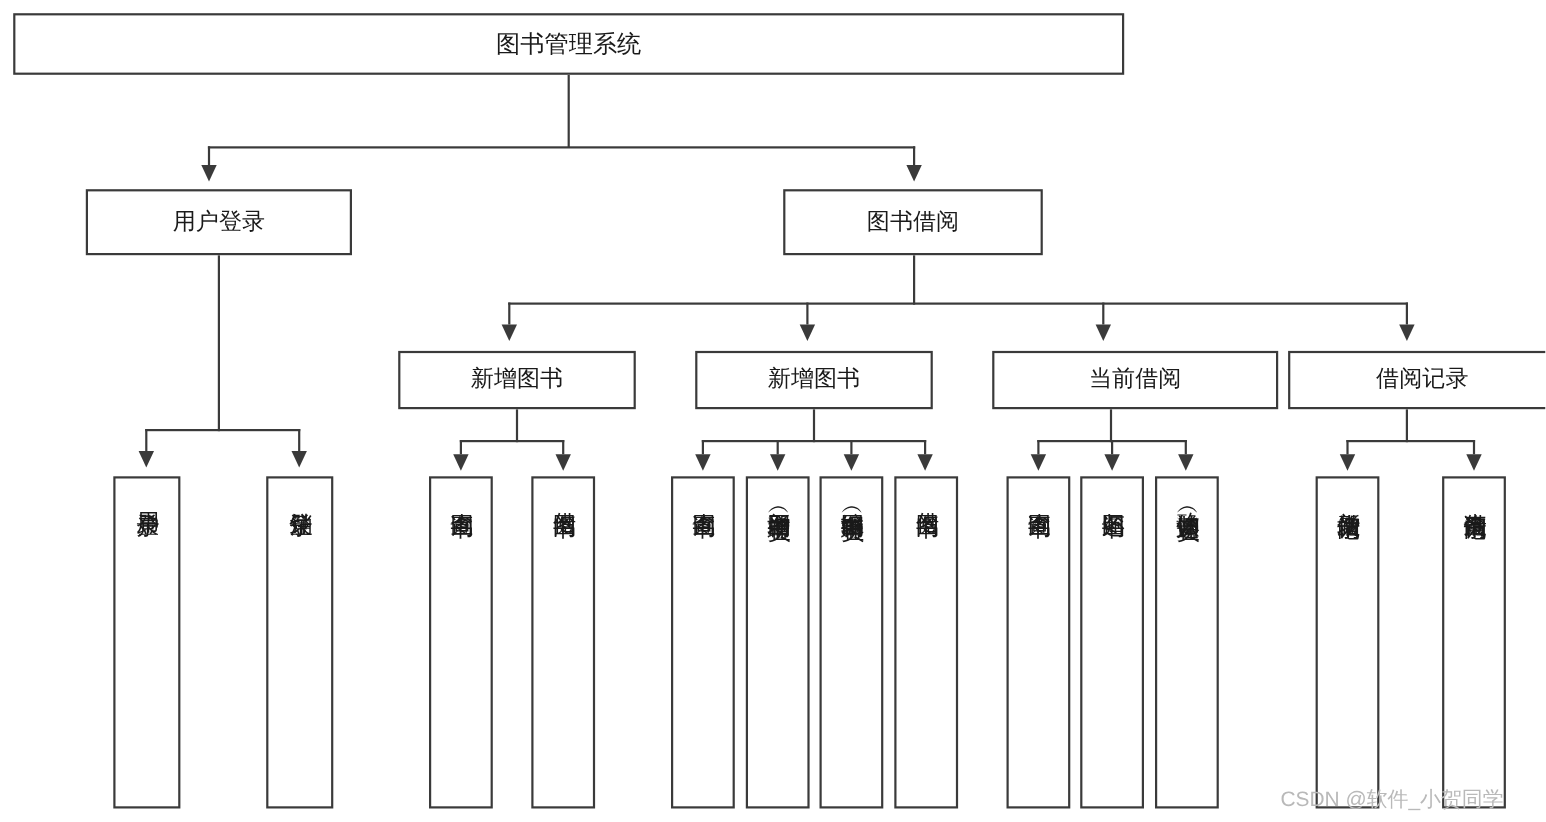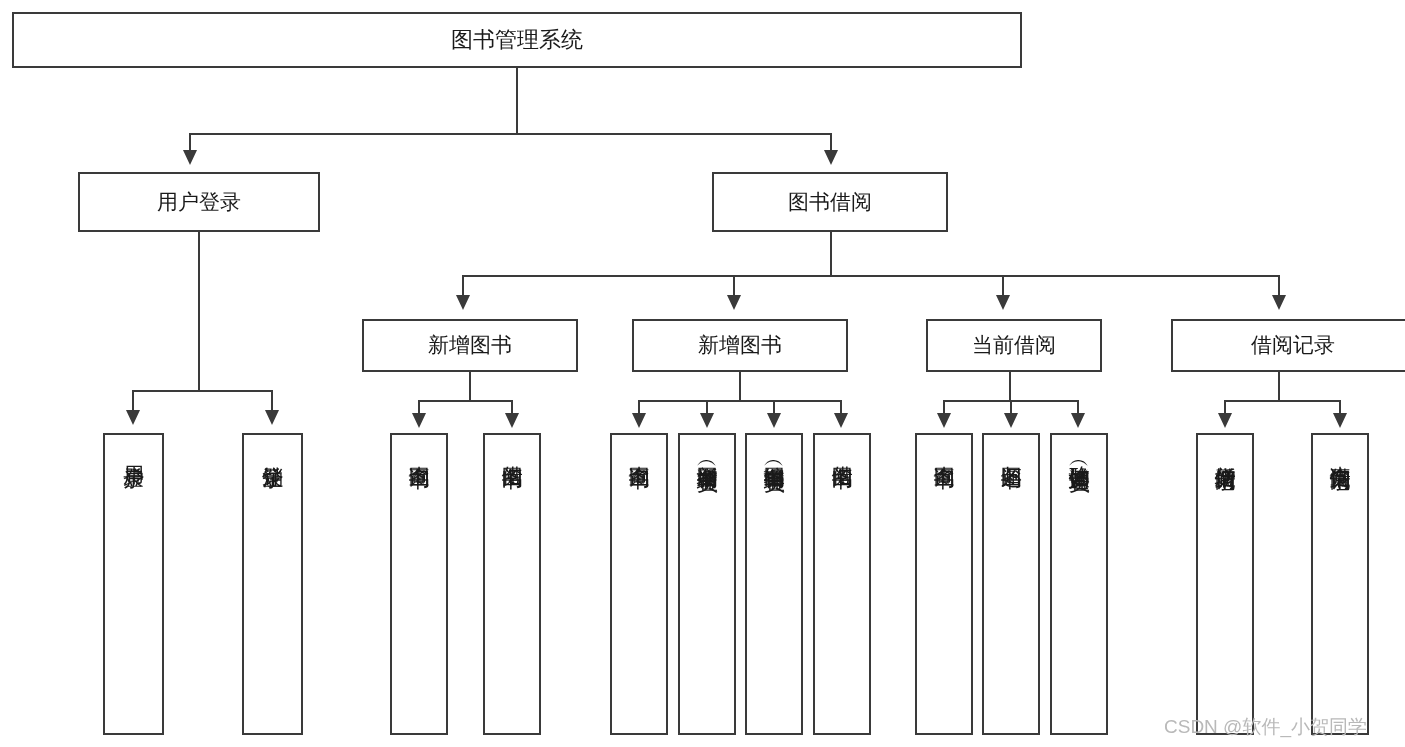--- a/index.html
+++ b/index.html
@@ -127,21 +127,21 @@
   <div class="arw" style="left:727px; top:295px;"></div>
   <div class="arw" style="left:996px; top:295px;"></div>
   <div class="arw" style="left:1272px; top:295px;"></div>
 
   <div class="node h" style="left:362px; top:319px; width:216px; height:53px;">
     <span class="lbl">新增图书</span>
   </div>
   <div class="node h" style="left:632px; top:319px; width:216px; height:53px;">
     <span class="lbl">新增图书</span>
   </div>
-  <div class="node h" style="left:926px; top:319px; width:176px; height:53px;">
+  <div class="node h" style="left:902px; top:319px; width:260px; height:53px;">
     <span class="lbl">当前借阅</span>
   </div>
   <div class="node h" style="left:1171px; top:319px; width:244px; height:53px;">
     <span class="lbl">借阅记录</span>
   </div>
 
   <div class="ln v" style="left:469px; top:372px; height:30px;"></div>
   <div class="ln h" style="left:418px; top:400px; width:95px;"></div>
   <div class="ln v" style="left:418px; top:400px; height:13px;"></div>
   <div class="ln v" style="left:511px; top:400px; height:13px;"></div>

